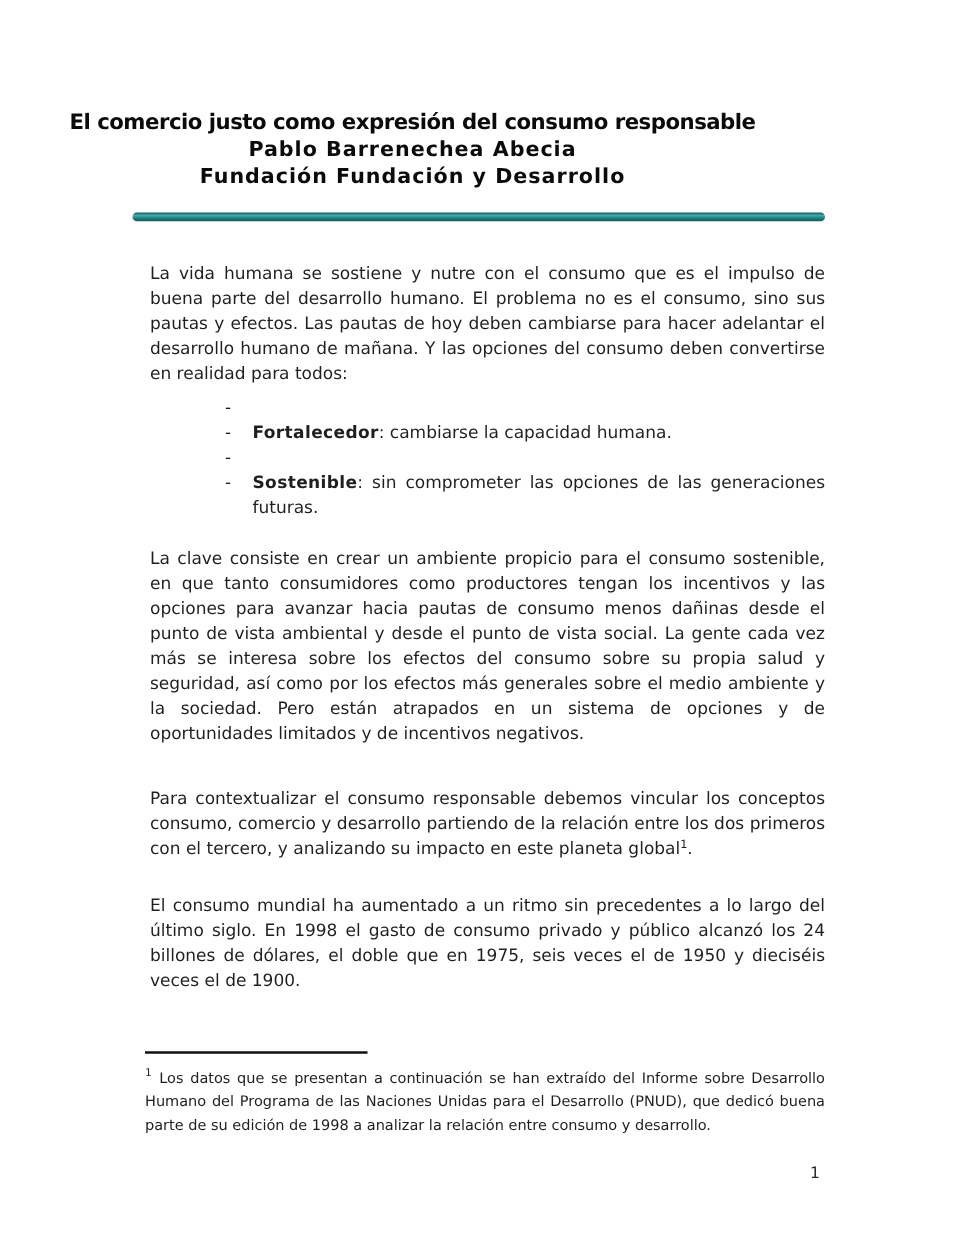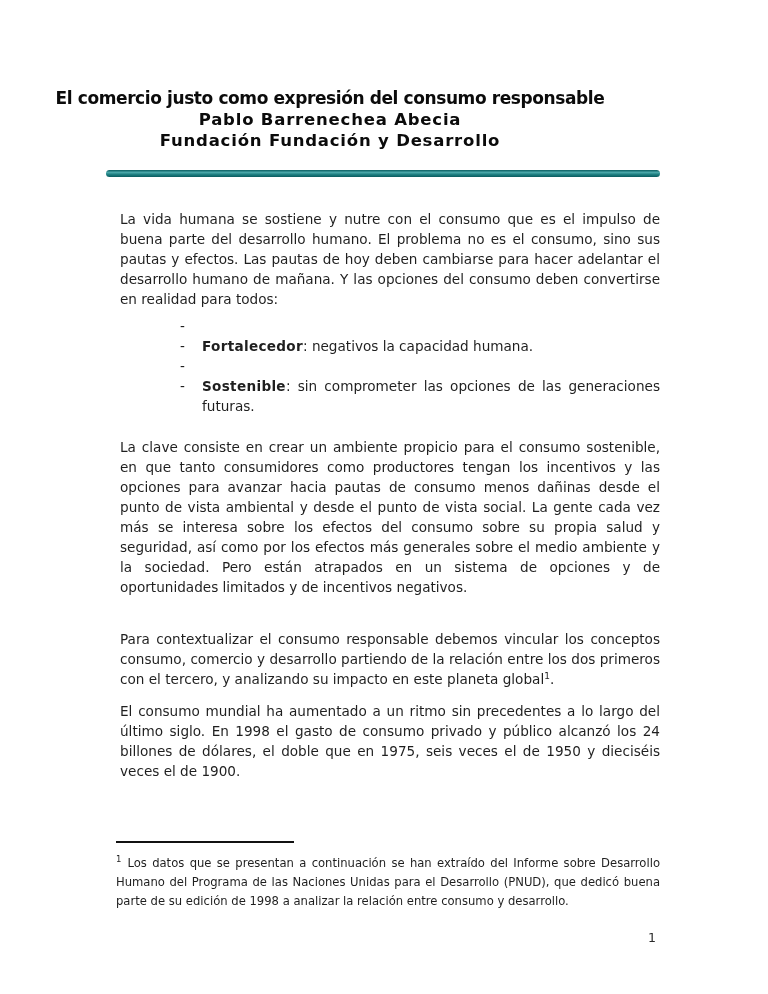--- a/index.html
+++ b/index.html
@@ -81,21 +81,21 @@
   }
   .section-heading {
     margin-top: 16px;
     margin-left: -17px;
     font-size: 15.5px;
     font-weight: bold;
     letter-spacing: 0.6px;
     word-spacing: 2px;
     color: #0b0b0b;
   }
-  .para-growth { margin-top: 12px; }
+  .para-growth { margin-top: 26px; }
   
   .footnote {
     position: absolute;
     top: 841px;
     left: 103px;
     right: 108px;
     margin-left: 13px;
   }
   .footnote-separator {
     width: 178px;
@@ -138,21 +138,21 @@
   <main class="doc-main">
 
     <p class="para-intro">La vida humana se sostiene y nutre con el consumo que es el impulso de buena parte del desarrollo humano. El problema no es el consumo, sino sus pautas y efectos. Las pautas de hoy deben cambiarse para hacer adelantar el desarrollo humano de mañana. Y las opciones del consumo deben convertirse en realidad para todos:</p>
 
     <ul class="bullet-list">
       <li>
         <span class="bullet-dash">-</span>
       </li>
       <li>
         <span class="bullet-dash">-</span>
-        <span class="li-text"><strong>Fortalecedor</strong><span>: negativos la capacidad humana.</span></span>
+        <span class="li-text"><strong>Fortalecedor</strong><span>: cambiarse la capacidad humana.</span></span>
       </li>
       <li>
         <span class="bullet-dash">-</span>
       </li>
       <li>
         <span class="bullet-dash">-</span>
         <span class="li-text"><strong>Sostenible</strong><span>: sin comprometer las opciones de las generaciones futuras.</span></span>
       </li>
     </ul>
 

